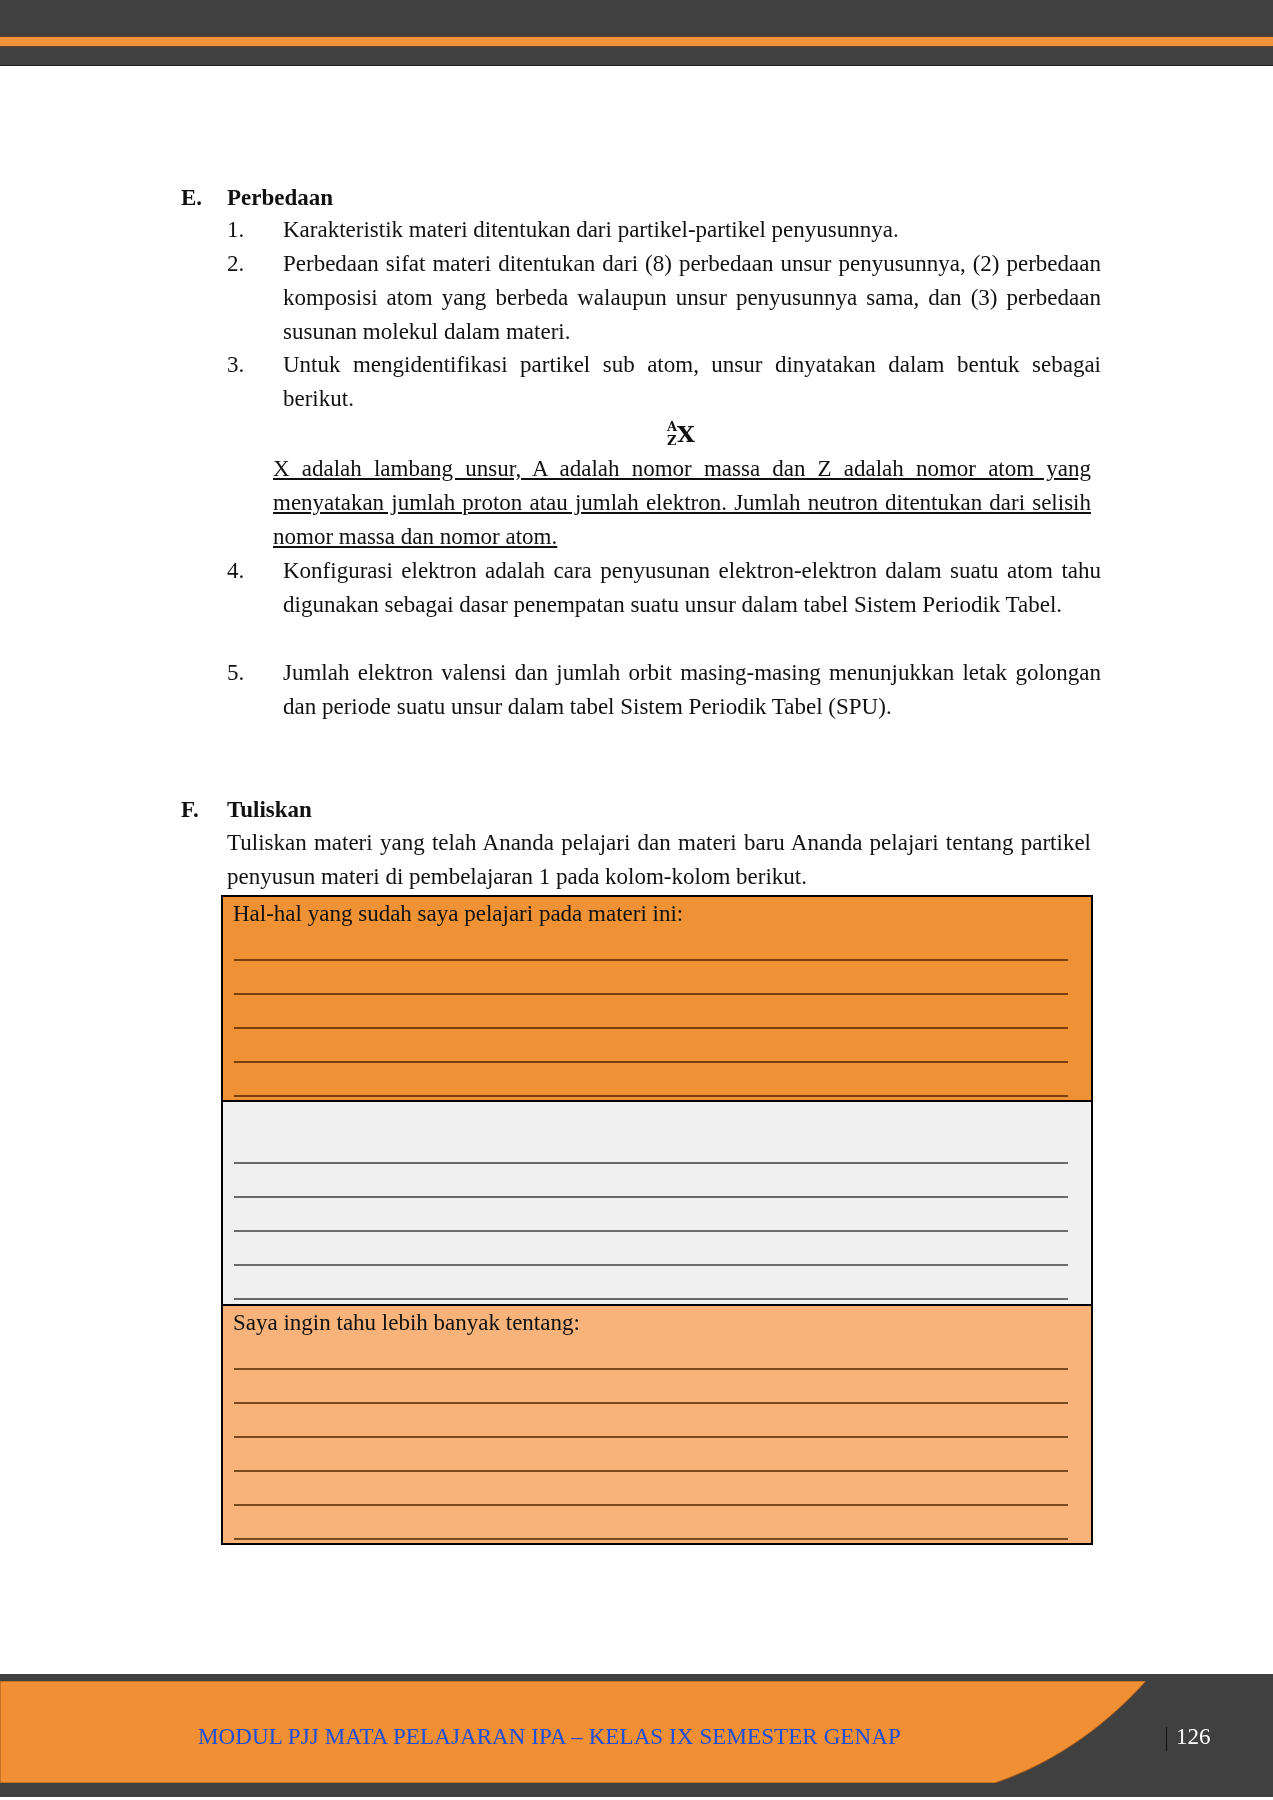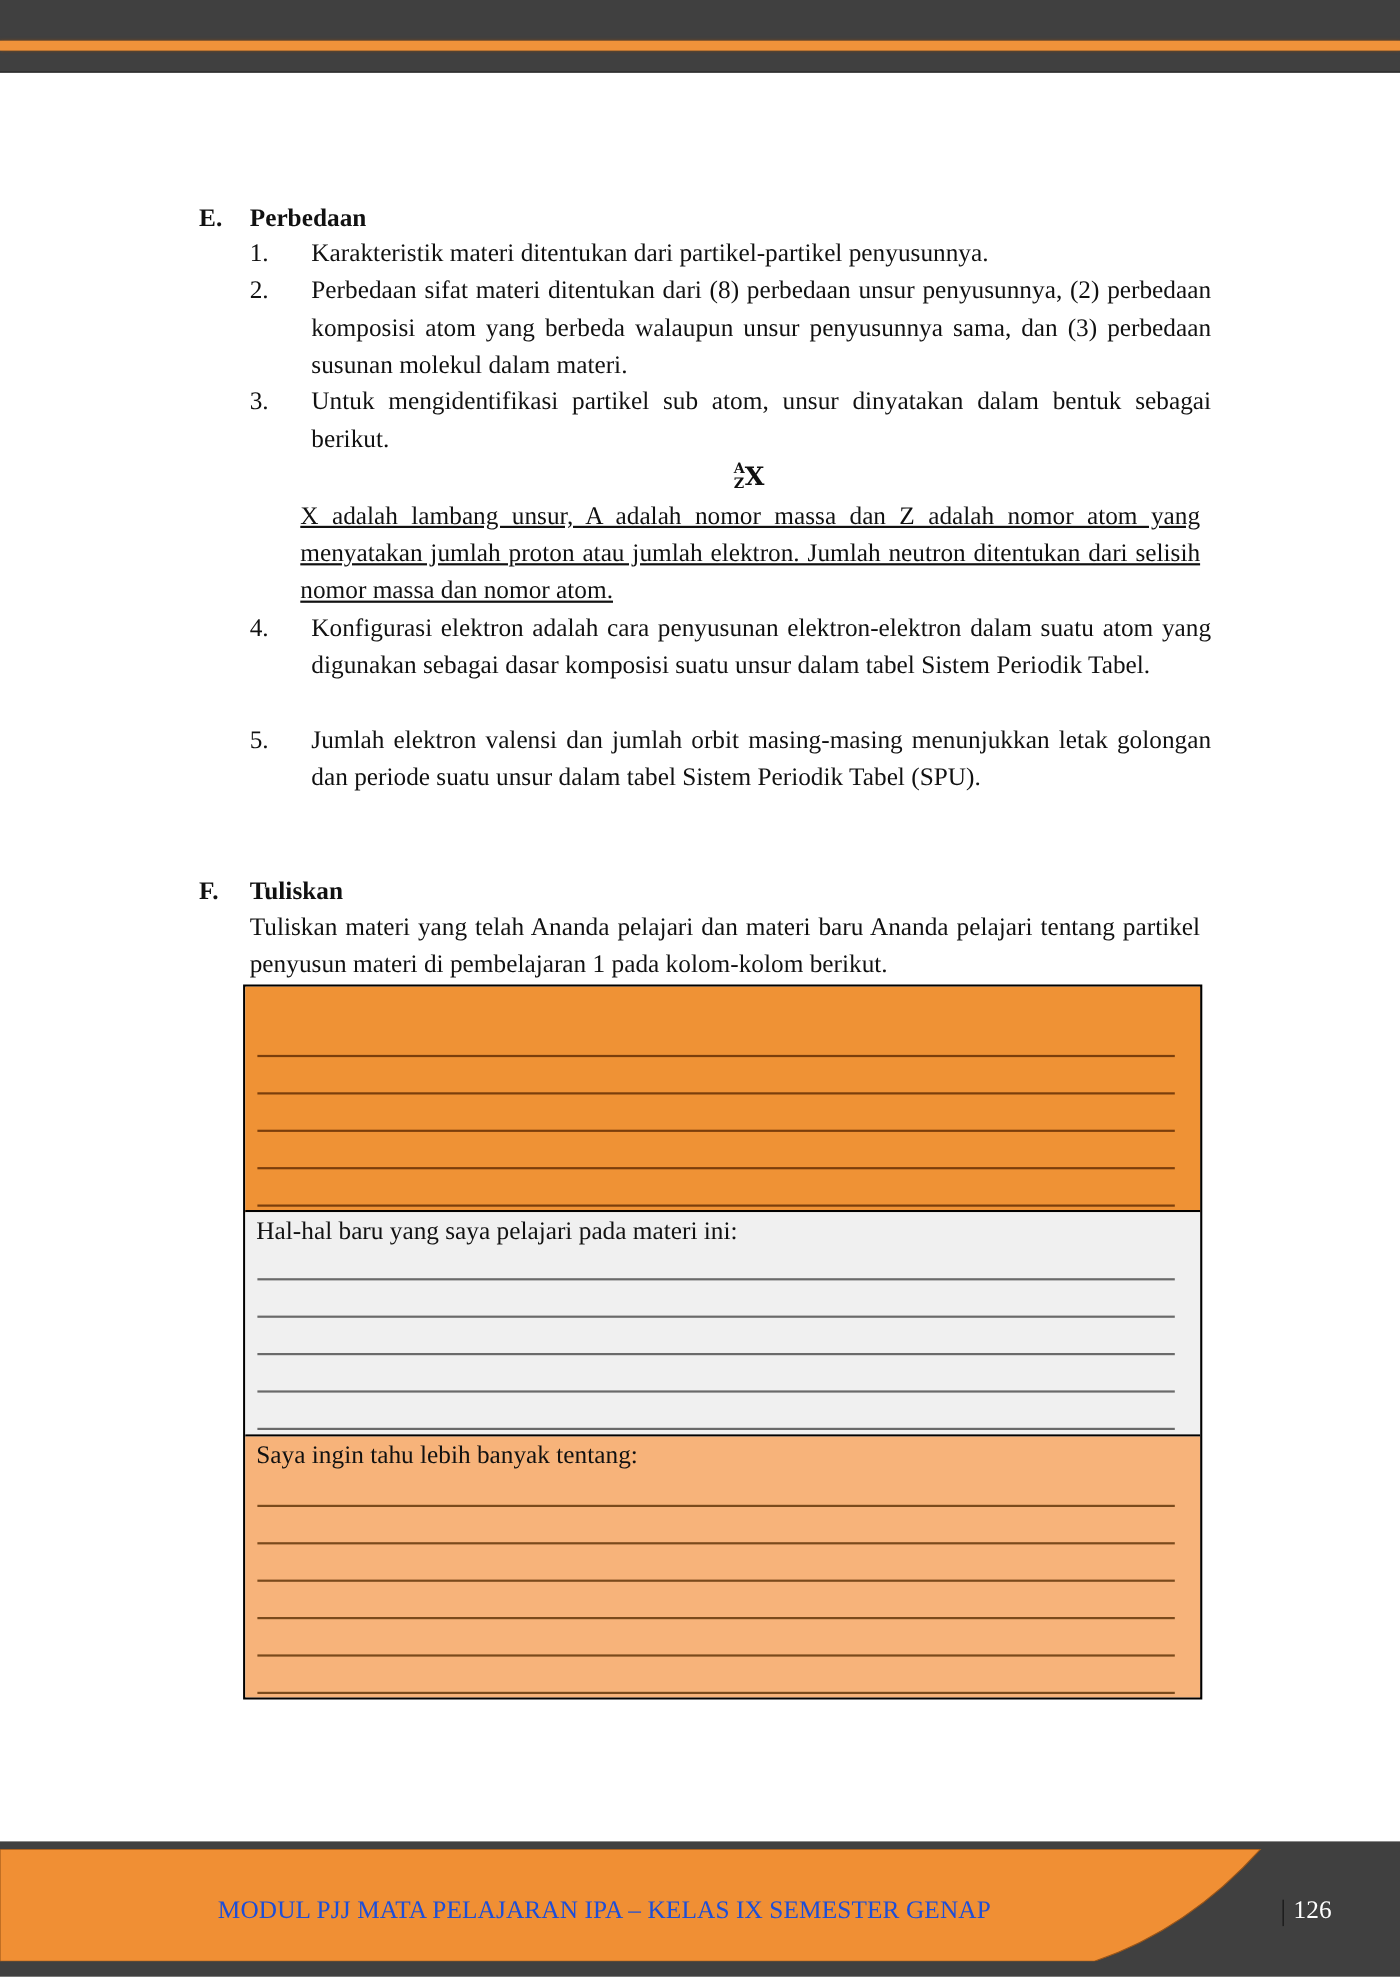--- a/index.html
+++ b/index.html
@@ -106,45 +106,45 @@
   <div class="iso">
     <span class="sup">A</span>
     <span class="sub">Z</span>
     <span class="sym">X</span>
   </div>
 
   <div class="para" style="left:273px; top:452px; width:818px;text-decoration:underline;">X adalah lambang unsur, A adalah nomor massa dan Z adalah nomor atom yang menyatakan jumlah proton atau jumlah elektron. Jumlah neutron ditentukan dari selisih nomor massa dan nomor atom.</div>
 
   <div class="list-item" style="left:227px; top:554px; width:864px; height:102px;">
     <span class="num">4.</span>
-    <span class="body">Konfigurasi elektron adalah cara penyusunan elektron-elektron dalam suatu atom yang digunakan sebagai dasar komposisi suatu unsur dalam tabel Sistem Periodik Tabel.</span>
+    <span class="body">Konfigurasi elektron adalah cara penyusunan elektron-elektron dalam suatu atom tahu digunakan sebagai dasar penempatan suatu unsur dalam tabel Sistem Periodik Tabel.</span>
   </div>
 
   <div class="list-item" style="left:227px; top:656px; width:864px; height:68px;">
     <span class="num">5.</span>
     <span class="body">Jumlah elektron valensi dan jumlah orbit masing-masing menunjukkan letak golongan dan periode suatu unsur dalam tabel Sistem Periodik Tabel (SPU).</span>
   </div>
 
   <div class="section-head" style="left:181px; top:793px; width:600px; height:34px;">
     <span class="letter">F.</span>
     <span class="title">Tuliskan</span>
   </div>
 
   <div class="para" style="left:227px; top:826px; width:864px;">Tuliskan materi yang telah Ananda pelajari dan materi baru Ananda pelajari tentang partikel penyusun materi di pembelajaran 1 pada kolom-kolom berikut.</div>
 
   <div class="refl-table">
     <div class="refl-cell cell-1">
+      <span class="label">Hal-hal yang sudah saya pelajari pada materi ini:</span>
       <div class="line" style="top:62px;"></div>
       <div class="line" style="top:96px;"></div>
       <div class="line" style="top:130px;"></div>
       <div class="line" style="top:164px;"></div>
       <div class="line" style="top:198px;"></div>
     </div>
     <div class="refl-cell cell-2">
-      <span class="label">Hal-hal baru yang saya pelajari pada materi ini:</span>
       <div class="line" style="top:60px;"></div>
       <div class="line" style="top:94px;"></div>
       <div class="line" style="top:128px;"></div>
       <div class="line" style="top:162px;"></div>
       <div class="line" style="top:196px;"></div>
     </div>
     <div class="refl-cell cell-3">
       <span class="label">Saya ingin tahu lebih banyak tentang:</span>
       <div class="line" style="top:62px;"></div>
       <div class="line" style="top:96px;"></div>

